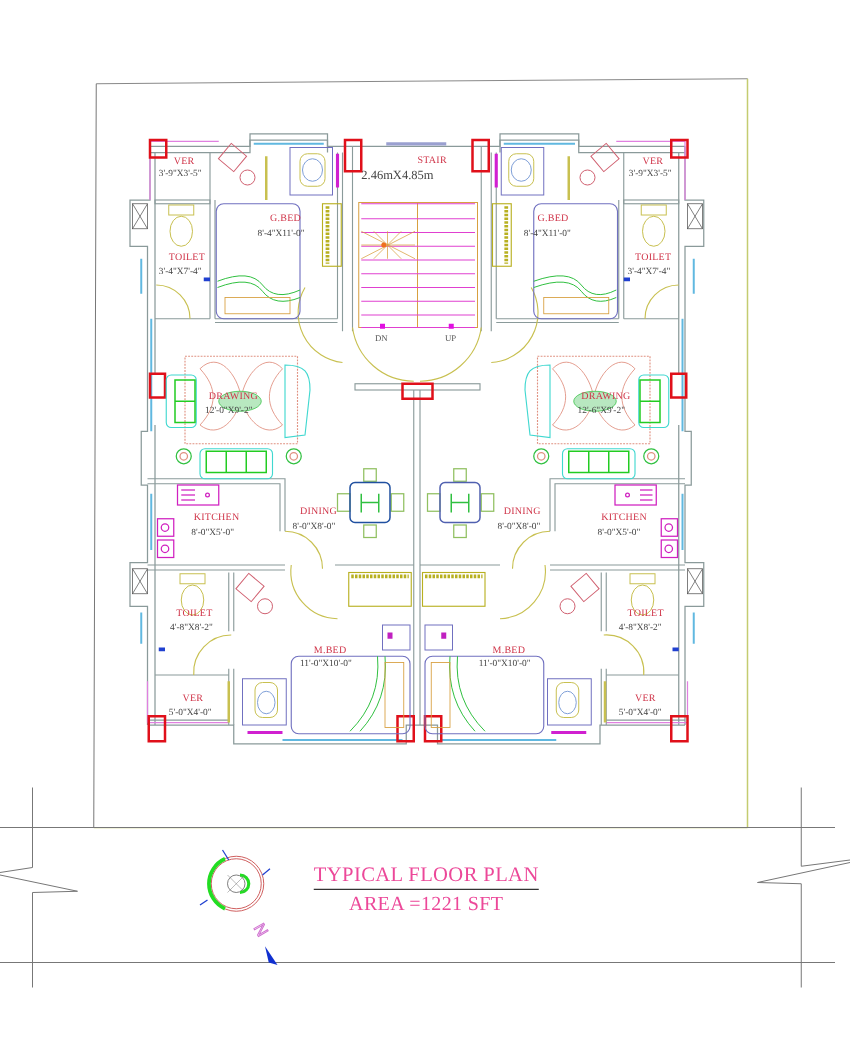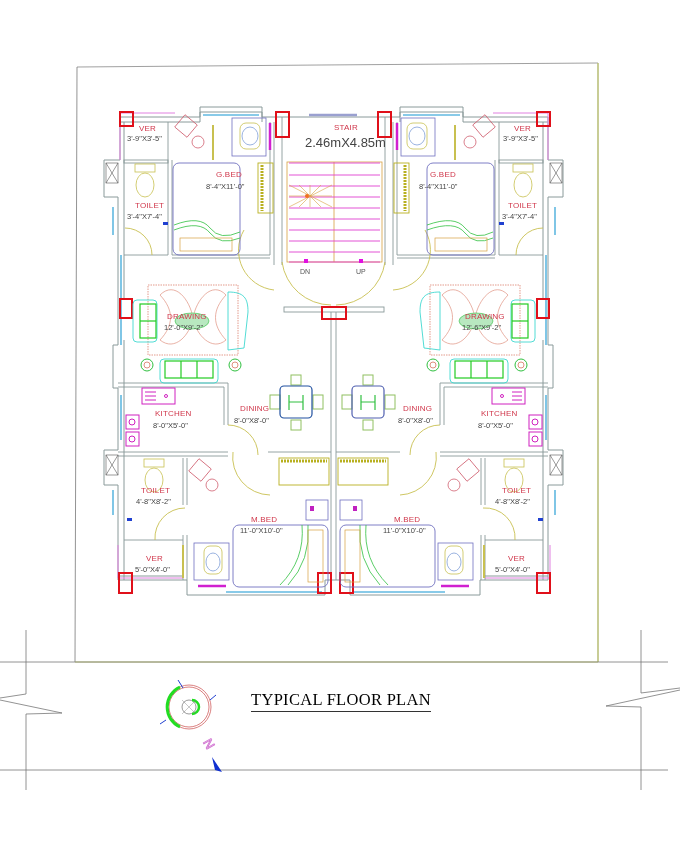--- a/index.html
+++ b/index.html
@@ -1,22 +1,22 @@
 <!DOCTYPE html>
 <html><head>
 <meta charset="utf-8">
 <style>
   html, body { margin:0; padding:0; background:#ffffff; }
   body { width:680px; height:850px; position:relative; overflow:hidden; font-family:"Liberation Sans", sans-serif; }
   #plan { position:absolute; left:0; top:0; width:680px; height:850px; }
-  .lbl { position:absolute; font-family:Liberation Sans, sans-serif; white-space:nowrap; line-height:1; }
+  .lbl { position:absolute; font-family:Liberation Serif, serif; white-space:nowrap; line-height:1; }
   .room-name { color:#d0364a; font-size:8px; letter-spacing:0.2px; }
   .room-dim { color:#444; font-size:7.5px; }
   .stair-dir { color:#555; font-size:7px; }
-  .title-block { position:absolute; left:244px; top:690px; width:194px; text-align:center; font-family:"Liberation Serif", serif; color:#000000; }
+  .title-block { position:absolute; left:244px; top:690px; width:194px; text-align:center; font-family:"Liberation Serif", serif; color:#ec4899; }
   .title-main { font-size:16.5px; letter-spacing:0.3px; border-bottom:1.2px solid #333; padding-bottom:1px; display:inline-block; }
   .title-sub { font-size:16px; margin-top:3px; letter-spacing:0.3px; }
 </style>
 </head>
 <body>
 
 <svg id="plan" viewBox="0 0 680 850" xmlns="http://www.w3.org/2000/svg">
 
   <g fill="none">
     <polyline points="77,67 320,65 598,63 598,662" stroke="#888" stroke-width="0.8"></polyline>
@@ -373,21 +373,21 @@
     <line x1="196" y1="700" x2="182" y2="714" stroke="#777" stroke-width="0.4"></line>
     <line x1="178" y1="680" x2="183" y2="688" stroke="#2040d0" stroke-width="1"></line>
     <line x1="216" y1="695" x2="210" y2="700" stroke="#2040d0" stroke-width="1"></line>
     <line x1="160" y1="724" x2="166" y2="720" stroke="#2040d0" stroke-width="1"></line>
     <text x="205" y="748" fill="none" stroke="#d070d0" stroke-width="0.8" font-size="13" font-family="Liberation Sans, sans-serif" transform="rotate(60 209 743)">N</text>
     <path d="M212,757 L222,772 L215,770 Z" fill="#1030d0"></path>
   </g>
 </svg>
 
 <div class="lbl room-name" style="left:318px;top:124px;margin-left:16px;">STAIR</div>
-<div class="lbl room-dim" style="left:305px;top:136px;font-size:13px;">2.46mX4.85m</div>
+<div class="lbl room-dim" style="left:289px;top:136px;font-size:10px;">2.46mX4.85m</div>
 <div class="lbl stair-dir" style="left:300px;top:268px;">DN</div>
 <div class="lbl stair-dir" style="left:356px;top:268px;">UP</div>
 
 <div class="lbl room-name" style="left:139px;top:125px;">VER</div>
 <div class="lbl room-dim" style="left:127px;top:135px;">3'-9"X3'-5"</div>
 <div class="lbl room-name" style="left:514px;top:125px;">VER</div>
 <div class="lbl room-dim" style="left:503px;top:135px;">3'-9"X3'-5"</div>
 
 <div class="lbl room-name" style="left:216px;top:171px;">G.BED</div>
 <div class="lbl room-dim" style="left:206px;top:183px;">8'-4"X11'-0"</div>
@@ -424,13 +424,14 @@
 <div class="lbl room-name" style="left:394px;top:516px;">M.BED</div>
 <div class="lbl room-dim" style="left:383px;top:527px;">11'-0"X10'-0"</div>
 
 <div class="lbl room-name" style="left:146px;top:555px;">VER</div>
 <div class="lbl room-dim" style="left:135px;top:566px;">5'-0"X4'-0"</div>
 <div class="lbl room-name" style="left:508px;top:555px;">VER</div>
 <div class="lbl room-dim" style="left:495px;top:566px;">5'-0"X4'-0"</div>
 
 <div class="title-block">
   <div class="title-main">TYPICAL FLOOR PLAN</div>
+  <div class="title-sub">AREA =1221 SFT</div>
 </div>
 
 </body></html>

